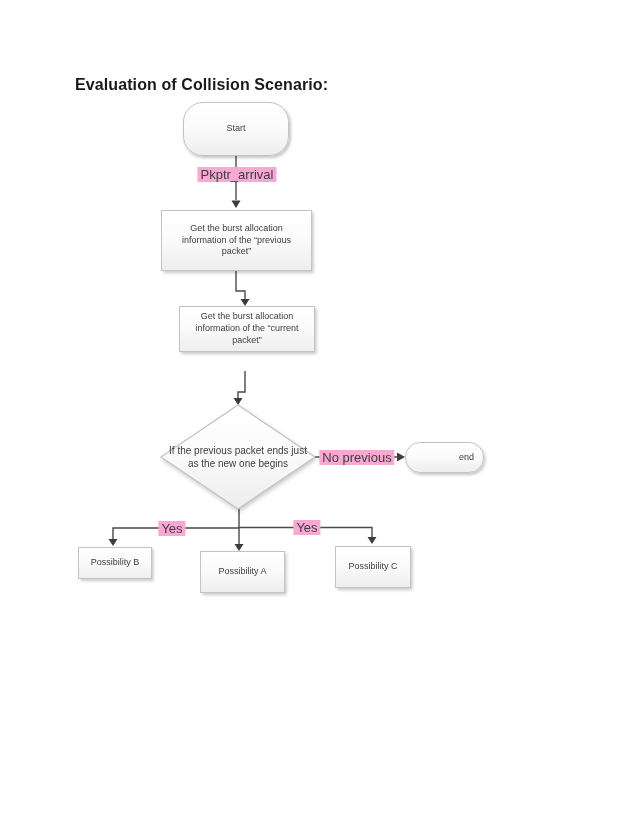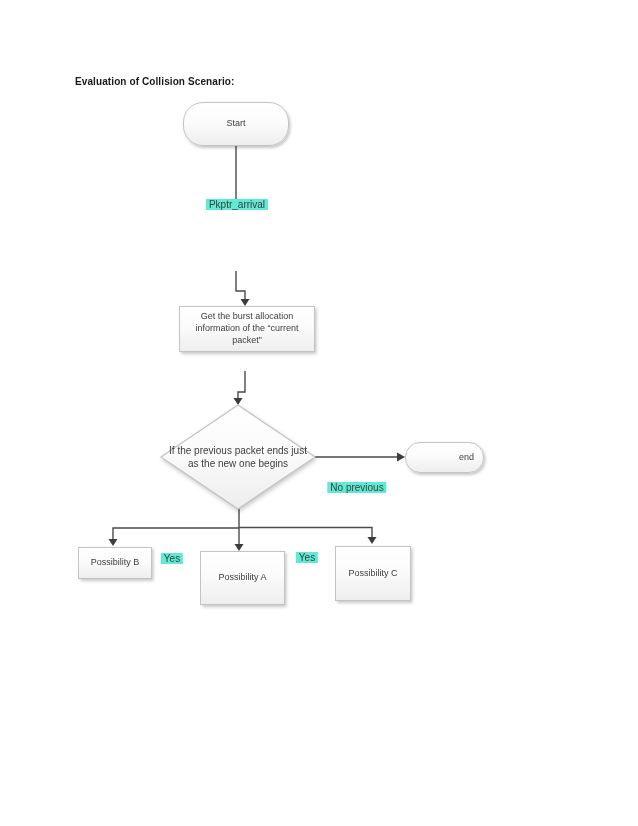--- a/index.html
+++ b/index.html
@@ -13,21 +13,21 @@
     height: 826px;
     background: #ffffff;
     font-family: "Liberation Sans", "DejaVu Sans", sans-serif;
     overflow: hidden;
   }
   .title {
     position: absolute;
     left: 75px;
     top: 76px;
     margin: 0;
-    font-size: 10px;
+    font-size: 16px;
     font-weight: bold;
     color: #1a1a1a;
     letter-spacing: 0.1px;
   }
   .connector-layer {
     position: absolute;
     left: 0;
     top: 0;
     z-index: 1;
   }
@@ -43,53 +43,52 @@
     line-height: 1.3;
     color: #3d3d3d;
     background: linear-gradient(180deg, #ffffff 0%, #fbfbfb 45%, #eeeeee 100%);
     border: 1px solid #c3c3c3;
     box-shadow: 1.5px 2px 3px rgba(0,0,0,0.22);
     padding: 3px 9px;
   }
   .stadium-start { border-radius: 20px; }
   .stadium-end   { border-radius: 15px; justify-content: flex-end; }
 
-  .node-start        { left: 183px; top: 102px; width: 106px; height: 44px; }
+  .node-start        { left: 183px; top: 102px; width: 106px; height: 54px; }
   .node-previous     { left: 161px; top: 210px; width: 151px; height: 61px; }
   .node-current      { left: 179px; top: 306px; width: 136px; height: 46px; }
   .node-end          { left: 405px; top: 442px; width:  79px; height: 31px; }
   .node-poss-b       { left:  78px; top: 547px; width:  74px; height: 32px; }
-  .node-poss-a       { left: 200px; top: 551px; width:  85px; height: 54px; }
-  .node-poss-c       { left: 335px; top: 546px; width:  76px; height: 55px; }
+  .node-poss-a       { left: 200px; top: 551px; width:  85px; height: 42px; }
+  .node-poss-c       { left: 335px; top: 546px; width:  76px; height: 42px; }
 
   .decision-text {
     position: absolute;
     z-index: 3;
     left: 166px;
     top: 424px;
     width: 144px;
     height: 66px;
     display: flex;
     align-items: center;
     justify-content: center;
     text-align: center;
     font-size: 10px;
     line-height: 1.35;
     color: #3d3d3d;
   }
   .edge-label {
     position: absolute;
     z-index: 3;
     transform: translateX(-50%);
-    background: #5eead4;
+    background: #f9a8d4;
     padding: 0 3px;
-    font-size: 10px;
+    font-size: 13px;
     color: #3d3d3d;
     white-space: nowrap;
-    margin-top: 32px;
   }
   .label-arrival      { left: 237px; top: 167px; }
   .label-no-collision { left: 357px; top: 450px; }
   .label-yes-left     { left: 172px; top: 521px; }
   .label-yes-right    { left: 307px; top: 520px; }
 </style>
 </head>
 <body>
 
 <div class="page">
@@ -125,20 +124,23 @@
       <polygon points="367.5,537 376.5,537 372,544"></polygon>
     </g>
 
     <polygon points="238,405 315,457 238,509 161,457" fill="url(#diamondGrad)" stroke="#c3c3c3" stroke-width="1.2" style="filter: drop-shadow(1.5px 2px 2px rgba(0,0,0,0.22));"></polygon>
   </svg>
 
   <div class="node stadium-start node-start">
     <span>Start</span>
   </div>
 
+  <div class="node node-previous">
+    <span>Get the burst allocation information of the “previous packet”</span>
+  </div>
 
   <div class="node node-current">
     <span>Get the burst allocation information of the “current packet”</span>
   </div>
 
   <div class="decision-text">
     <span>If the previous packet ends just as the new one begins</span>
   </div>
 
   <div class="node stadium-end node-end">

